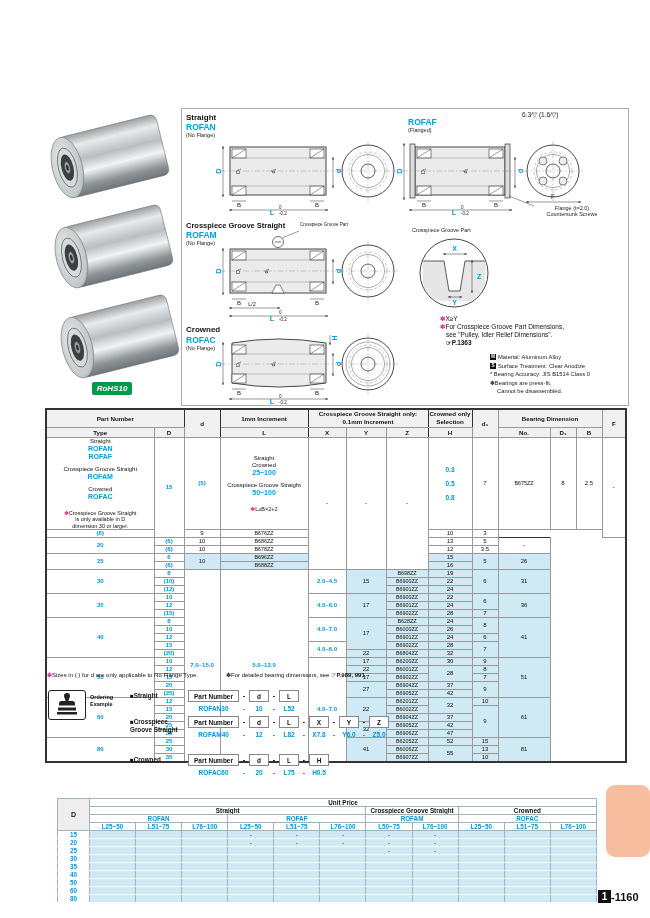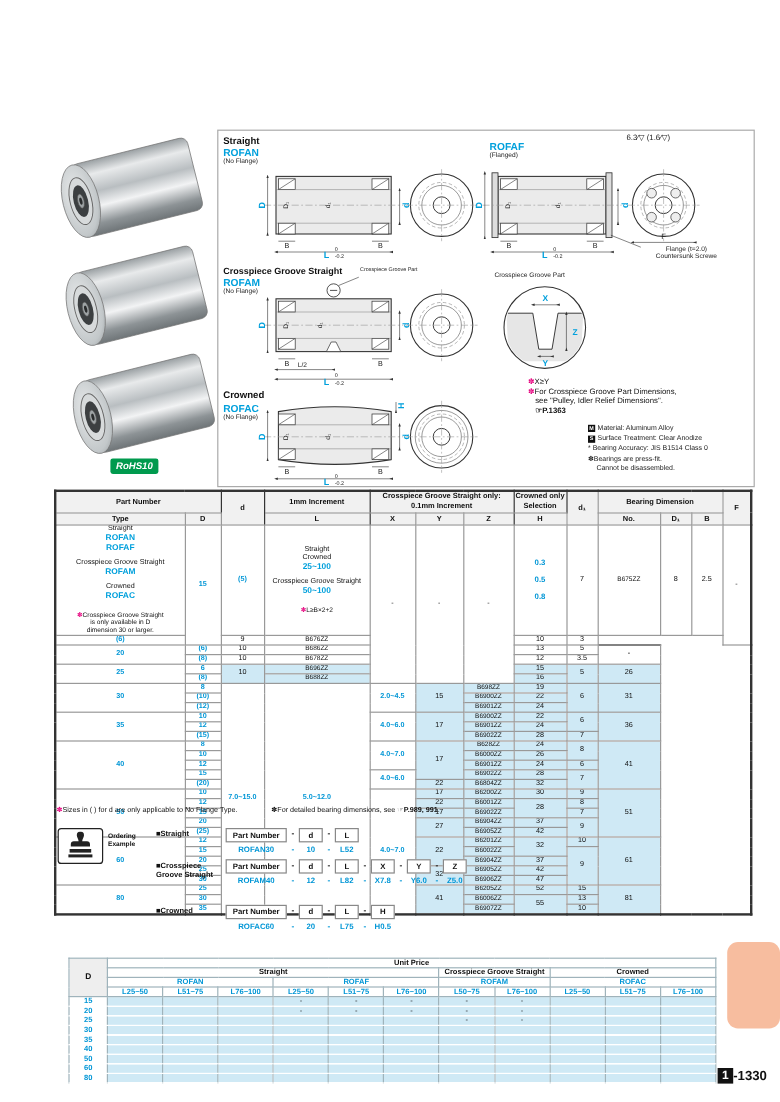--- a/index.html
+++ b/index.html
@@ -924,16 +924,16 @@
             <td></td>
           </tr>
         </tbody>
     </table>
   </div>
 
   <div class="tab"></div>
 
   <div class="pageno">
     <span class="bx">1</span>
-    <span class="rest">-1330</span>
+    <span class="rest">-1160</span>
   </div>
 
 </div>
 
 </body></html>

